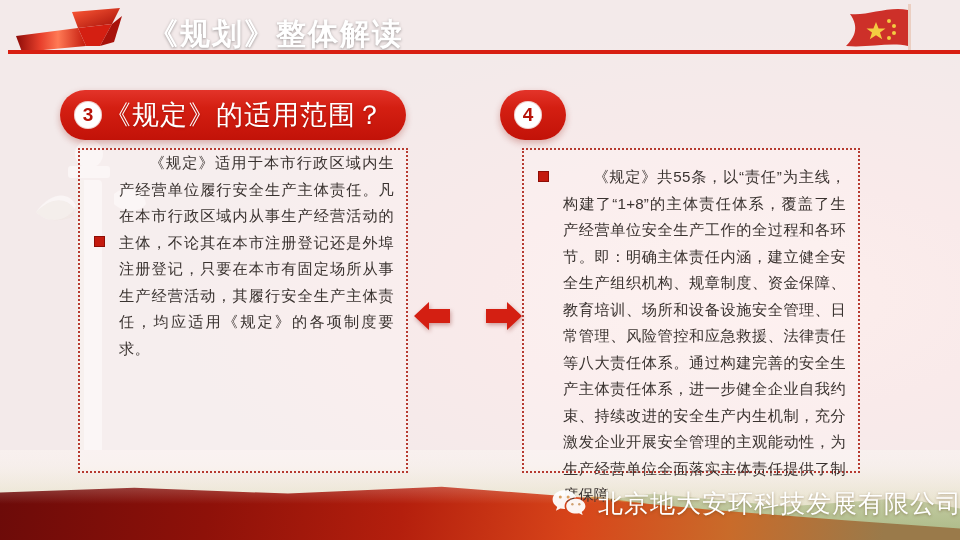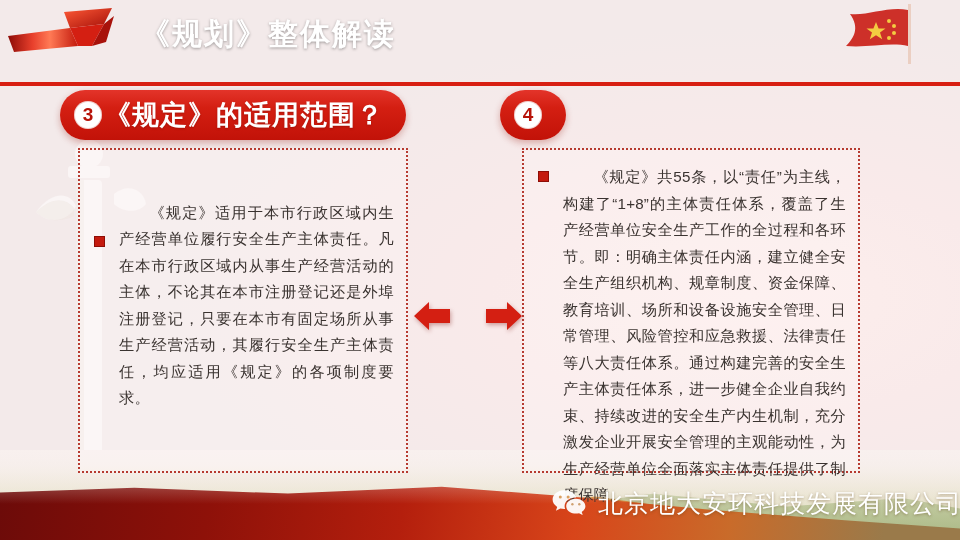--- a/index.html
+++ b/index.html
@@ -59,21 +59,21 @@
     clip-path: polygon(0% 18%, 14% 10%, 30% 20%, 46% 8%, 60% 26%, 74% 48%, 88% 66%, 100% 80%, 100% 100%, 0% 100%);
   }
   .landscape .haze {
     position: absolute; inset: 0;
     background: linear-gradient(180deg, rgba(248,240,238,.95) 0%, rgba(248,240,238,.35) 30%, rgba(248,240,238,0) 60%);
   }
 
   
   .header {
     position: absolute;
-    left: 0; top: 0; right: 0; height: 86px;
+    left: 8px; top: 0; right: 0; height: 54px;
     background:
       radial-gradient(ellipse 70% 160% at 18% 40%, #a8120c 0%, #8c0a08 45%, #7a0604 100%),
       linear-gradient(90deg, #7d0605 0%, #9a100b 40%, #8b0a08 70%, #75 100%);
     border-bottom: 4px solid #d81f12;
     overflow: hidden;
   }
   .ribbon-logo { position: absolute; left: 8px; top: 6px; width: 110px; height: 56px; }
   .flag-mark { position: absolute; right: 28px; top: 2px; width: 100px; height: 64px; opacity: .95; }
   .header-title {
     position: absolute;
@@ -109,42 +109,42 @@
     font-size: 19px;
     font-weight: bold;
     line-height: 28px;
     text-align: center;
     flex: none;
     margin-right: 2px;
     box-shadow: inset 0 0 0 1px rgba(180,20,10,.2);
   }
   .pill-text {
     font-size: 27px;
-    font-weight: bold;
+    font-weight: normal;
     color: #ffffff;
     letter-spacing: 1px;
     text-shadow: 0 1px 2px rgba(120,10,5,.45);
   }
 
   
   .panel {
     position: absolute;
     border: 2px dotted #b63a30;
     background: rgba(255,250,250,.30);
   }
   .panel.left  { left: 78px;  top: 148px; width: 330px; height: 325px; }
   .panel.right { left: 522px; top: 148px; width: 338px; height: 325px; }
 
   .panel-inner {
     display: flex;
     gap: 14px;
     padding: 14px 12px 10px 14px;
     height: 100%;
   }
-  .panel.left .panel-inner { align-items: center; padding-top: 0; }
+  .panel.left .panel-inner { align-items: flex-start; padding-top: 0; }
 
   .bullet-square {
     width: 11px; height: 11px;
     background: #c41a0e;
     border: 1px solid #8e0d06;
     flex: none;
     margin-top: 7px;
   }
   .panel.left .bullet-square { margin-top: 0; align-self: flex-start; position: relative; top: 86px; }
 

